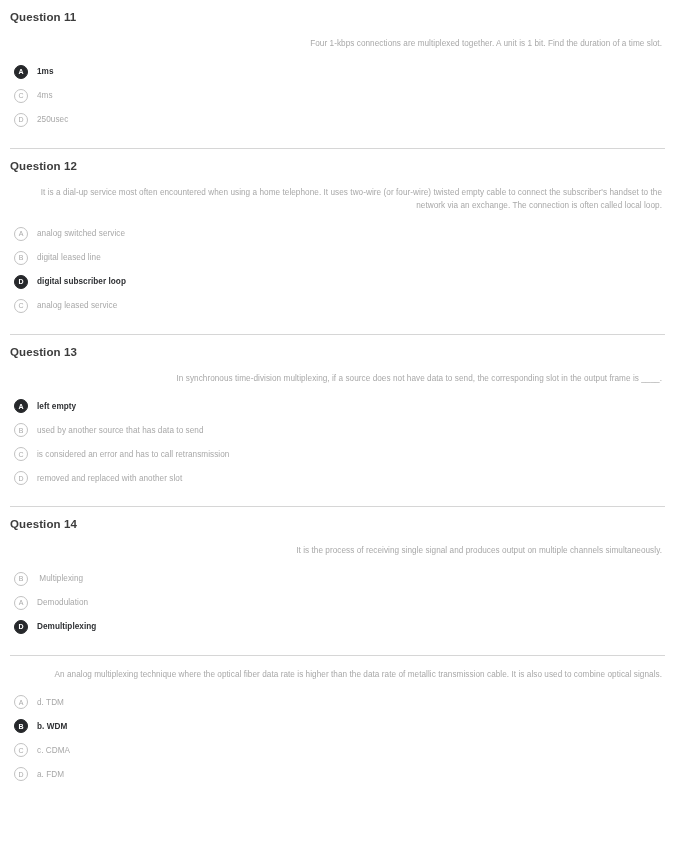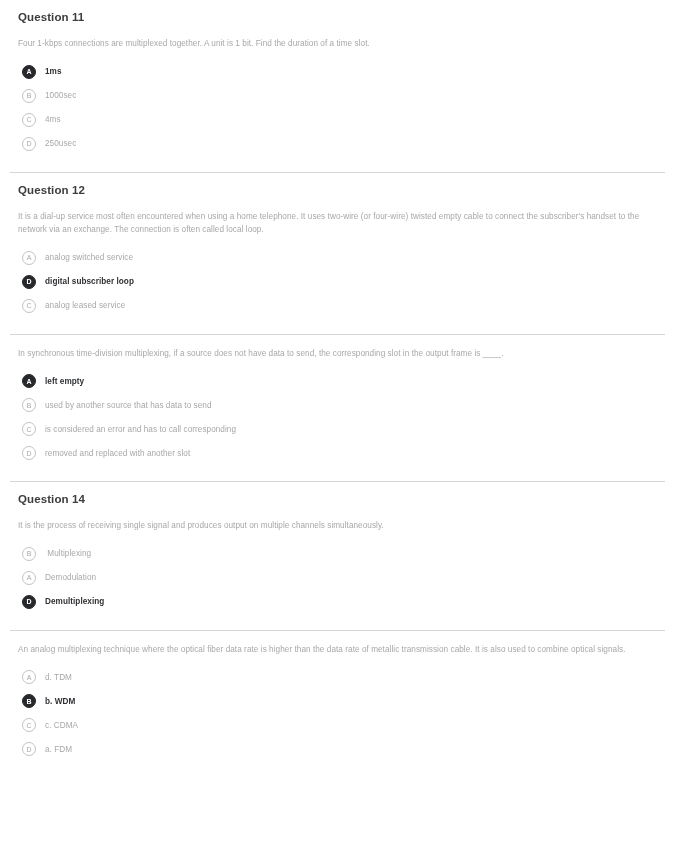--- a/index.html
+++ b/index.html
@@ -13,21 +13,21 @@
     font-family: "Liberation Sans", sans-serif;
     -webkit-font-smoothing: antialiased;
     overflow: hidden;
   }
   .quiz {
     width: 675px;
     padding: 0;
     box-sizing: border-box;
   }
   .question-block {
-    padding: 0 18px;
+    padding: 0 10px;
     box-sizing: border-box;
   }
   .q-divider {
     height: 1px;
     background: #d6d6d6;
     margin: 0 10px;
     border: 0;
   }
   .q-head {
     font-size: 11.5px;
@@ -38,20 +38,21 @@
     padding-bottom: 0;
     line-height: 16px;
   }
   .q-body {
     font-size: 8.2px;
     color: #a8a8a8;
     line-height: 13.5px;
     margin-top: 12px;
     max-width: 652px;
     letter-spacing: 0.05px;
+    text-align: right;
   }
   .options {
     margin-top: 9px;
     padding-bottom: 16px;
   }
   .option {
     display: flex;
     align-items: center;
     height: 24px;
     margin-bottom: 0px;
@@ -102,67 +103,68 @@
 <div class="quiz">
     <div class="question-block">
       <div class="q-head">Question 11</div>
       <div class="q-body">Four 1-kbps connections are multiplexed together. A unit is 1 bit. Find the duration of a time slot.</div>
       <div class="options">
         <div class="option selected">
           <span class="marker">A</span>
           <span class="opt-label">1ms</span>
         </div>
         <div class="option unselected">
-          <span class="marker">B</span>
-          <span class="opt-label">1000sec</span>
-        </div>
-        <div class="option unselected">
           <span class="marker">C</span>
           <span class="opt-label">4ms</span>
         </div>
         <div class="option unselected">
           <span class="marker">D</span>
           <span class="opt-label">250usec</span>
         </div>
       </div>
     </div>
     <div class="q-divider"></div>
     <div class="question-block">
       <div class="q-head">Question 12</div>
       <div class="q-body">It is a dial-up service most often encountered when using a home telephone. It uses two-wire (or four-wire) twisted empty cable to connect the subscriber's handset to the network via an exchange. The connection is often called local loop.</div>
       <div class="options">
         <div class="option unselected">
           <span class="marker">A</span>
           <span class="opt-label">analog switched service</span>
         </div>
+        <div class="option unselected">
+          <span class="marker">B</span>
+          <span class="opt-label">digital leased line</span>
+        </div>
         <div class="option selected">
           <span class="marker">D</span>
           <span class="opt-label">digital subscriber loop</span>
         </div>
         <div class="option unselected">
           <span class="marker">C</span>
           <span class="opt-label">analog leased service</span>
         </div>
       </div>
     </div>
     <div class="q-divider"></div>
     <div class="question-block">
+      <div class="q-head">Question 13</div>
       <div class="q-body">In synchronous time-division multiplexing, if a source does not have data to send, the corresponding slot in the output frame is ____.</div>
       <div class="options">
         <div class="option selected">
           <span class="marker">A</span>
           <span class="opt-label">left empty</span>
         </div>
         <div class="option unselected">
           <span class="marker">B</span>
           <span class="opt-label">used by another source that has data to send</span>
         </div>
         <div class="option unselected">
           <span class="marker">C</span>
-          <span class="opt-label">is considered an error and has to call corresponding</span>
+          <span class="opt-label">is considered an error and has to call retransmission</span>
         </div>
         <div class="option unselected">
           <span class="marker">D</span>
           <span class="opt-label">removed and replaced with another slot</span>
         </div>
       </div>
     </div>
     <div class="q-divider"></div>
     <div class="question-block">
       <div class="q-head">Question 14</div>

